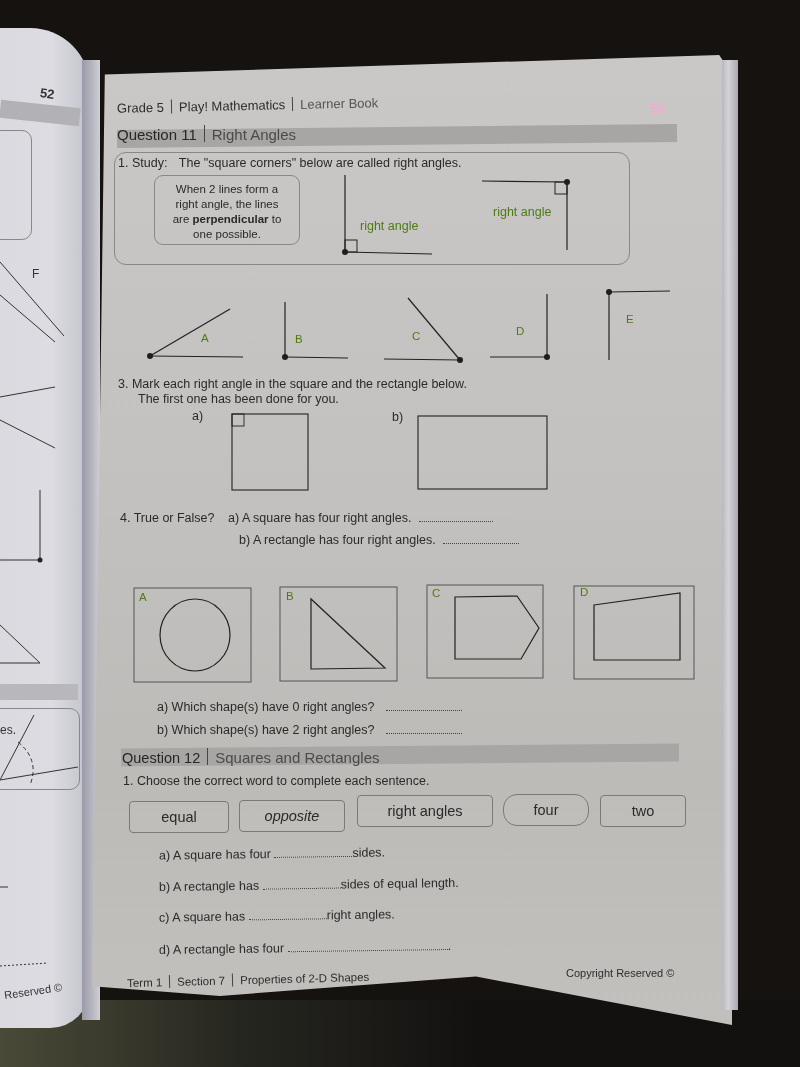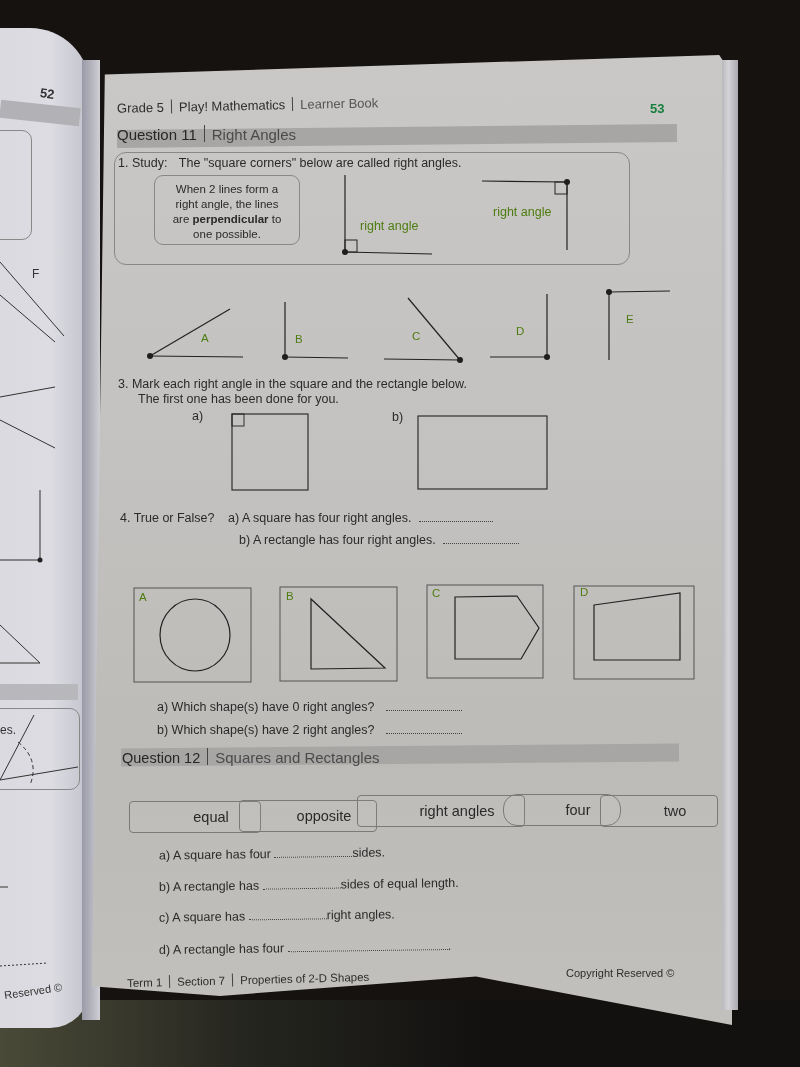--- a/index.html
+++ b/index.html
@@ -23,21 +23,21 @@
   .hdr{font-size:13px;color:#2d2d2d;}
   .sep{display:inline-block;width:1px;height:14px;background:#444;margin:0 7px;vertical-align:-2px;}
   .band{position:absolute;background:#a8a6a4;height:18px;}
   .qtitle{font-size:15px;color:#262626;}
   .qsub{font-size:15px;color:#4a4a4a;}
   .txt{font-size:12.5px;color:#2a2a2a;}
   .small{font-size:11.5px;color:#4d7c0f;}
   .dots{border-bottom:1.5px dotted #444;display:inline-block;height:10px;vertical-align:baseline;}
   .study-box{position:absolute;left:114px;top:152px;width:514px;height:111px;border:1px solid #8a8886;border-radius:12px;}
   .note-box{position:absolute;left:154px;top:175px;width:146px;height:70px;border:1px solid #8a8886;border-radius:9px;text-align:center;font-size:11.5px;line-height:15px;padding-top:6px;box-sizing:border-box;}
-  .word-btn{position:absolute;height:30px;border:1px solid #7c7a78;border-radius:4px;display:flex;align-items:center;justify-content:center;font-size:14.5px;color:#2a2a2a;background:rgba(255,255,255,0.03);padding-left:32px;}
+  .word-btn{position:absolute;height:30px;border:1px solid #7c7a78;border-radius:4px;display:flex;align-items:center;justify-content:center;font-size:14.5px;color:#2a2a2a;background:rgba(255,255,255,0.03);}
   svg.draw{position:absolute;left:0;top:0;width:800px;height:1067px;}
 </style>
 </head>
 <body>
 
 <div class="bottom-fill"></div>
 
 <div class="left-page">
 </div>
 <div class="left-band"></div>
@@ -69,21 +69,21 @@
 <div class="spine"></div>
 
 <div class="page"></div>
 <div class="page-edge"></div>
 
 <div class="content">
 
   <div class="abs hdr" style="left:117px;top:98px;transform:rotate(-1.2deg);">
     <span>Grade 5</span><span class="sep"></span><span>Play! Mathematics</span><span class="sep"></span><span style="color:#555;">Learner Book</span>
   </div>
-  <span class="abs" style="left:650px;top:101px;font-size:13px;font-weight:bold;color:#15803d;">53</span>
+  <span class="abs" style="left:650px;top:101px;font-size:13px;font-weight:bold;color:#f9a8d4;">53</span>
 
   <div class="band" style="left:117px;top:127px;width:560px;transform:rotate(-0.6deg);"></div>
   <div class="abs" style="left:117px;top:125px;text-align:right;">
     <span class="qtitle">Question 11</span><span class="sep" style="height:17px;"></span><span class="qsub">Right Angles</span>
   </div>
 
   <div class="study-box"></div>
   <div class="abs txt" style="left:118px;top:156px;">
     <span>1.</span>
     <span>Study:</span>
@@ -137,23 +137,27 @@
   <div class="abs txt" style="left:157px;top:723px;">
     <span>b)</span>
     <span>Which shape(s) have 2 right angles?</span>
     <span class="dots" style="width:76px;margin-left:8px;"></span>
   </div>
 
   <div class="band" style="left:121px;top:746px;width:558px;transform:rotate(-0.5deg);"></div>
   <div class="abs" style="left:122px;top:748px;">
     <span class="qtitle" style="font-size:14.5px;">Question 12</span><span class="sep" style="height:17px;"></span><span class="qsub">Squares and Rectangles</span>
   </div>
+  <div class="abs txt" style="left:123px;top:774px;">
+    <span>1.</span>
+    <span>Choose the correct word to complete each sentence.</span>
+  </div>
 
   <div class="word-btn" style="left:129px;top:801px;width:98px;">equal</div>
-  <div class="word-btn" style="left:239px;top:800px;width:104px;">opposite</div>
+  <div class="word-btn" style="left:239px;top:800px;width:104px;font-style:italic;">opposite</div>
   <div class="word-btn" style="left:357px;top:795px;width:134px;">right angles</div>
   <div class="word-btn" style="left:503px;top:794px;width:84px;border-radius:14px;">four</div>
   <div class="word-btn" style="left:600px;top:795px;width:84px;">two</div>
 
   <div class="abs txt" style="left:159px;top:847px;transform:rotate(-0.8deg);">
     <span>a)</span>
     <span>A square has four</span>
     <span class="dots" style="width:78px;"></span><span>sides.</span>
   </div>
   <div class="abs txt" style="left:159px;top:878px;transform:rotate(-0.8deg);">

